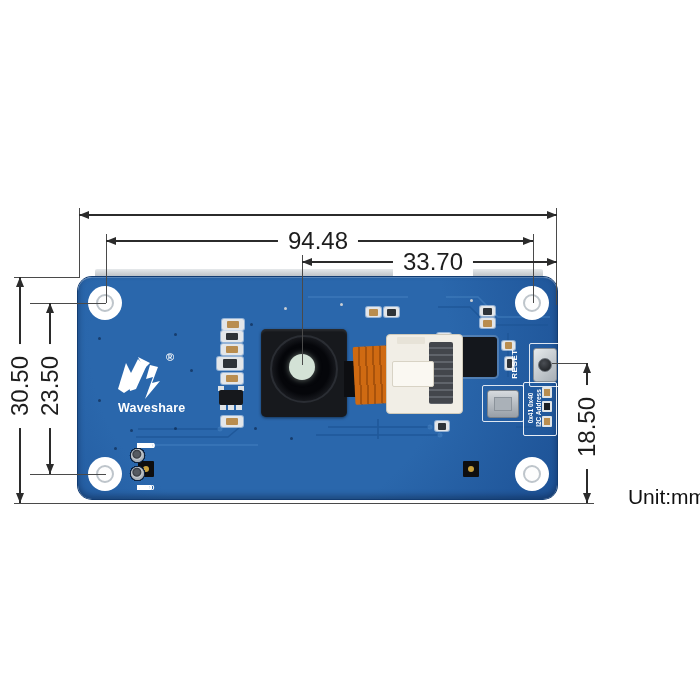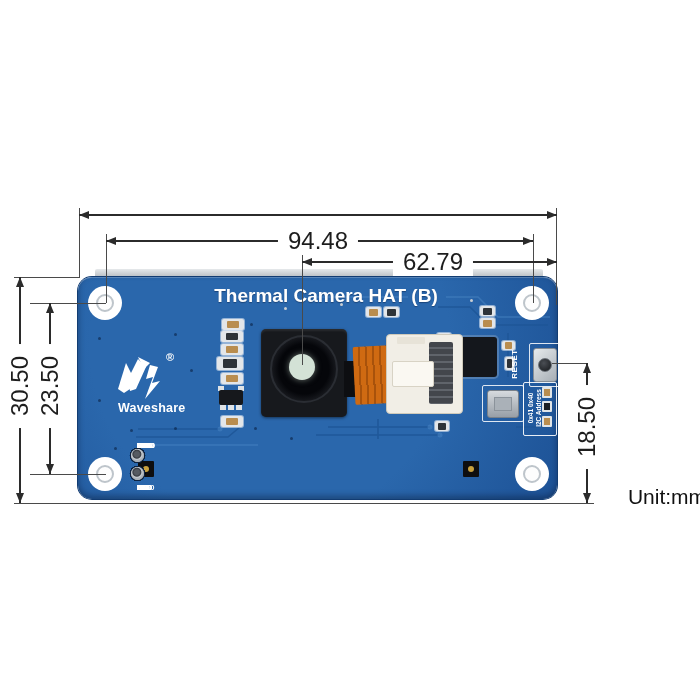--- a/index.html
+++ b/index.html
@@ -123,21 +123,21 @@
 
   <div class="dim v" style="left:49px;top:303px;height:171px;"></div>
   <div class="arr u" style="left:46px;top:303px;"></div>
   <div class="arr d" style="left:46px;top:464px;"></div>
 
   <div class="dim v" style="left:586px;top:363px;height:140px;"></div>
   <div class="arr u" style="left:583px;top:363px;"></div>
   <div class="arr d" style="left:583px;top:493px;"></div>
 
   <div class="dimlab" style="left:318px;top:241px;">94.48</div>
-  <div class="dimlab" style="left:433px;top:262px;">62.79</div>
+  <div class="dimlab" style="left:433px;top:262px;">33.70</div>
   <div class="dimlab rot" style="left:20px;top:386px;">30.50</div>
   <div class="dimlab rot" style="left:50px;top:386px;">23.50</div>
   <div class="dimlab rot" style="left:587px;top:427px;">18.50</div>
   <div class="unit" style="left:667px;top:491px;margin-top:6px;">Unit:mm</div>
 
   <div class="hdrstrip"></div>
 
   <div id="board">
 
     <svg class="traces" width="479" height="222" viewBox="0 0 479 222">
@@ -186,21 +186,20 @@
     <div class="hole" style="left:437px;top:9px;">
         <div class="in"></div>
       </div>
     <div class="hole" style="left:10px;top:180px;">
         <div class="in"></div>
       </div>
     <div class="hole" style="left:437px;top:180px;">
         <div class="in"></div>
       </div>
 
-    <div class="title">Thermal Camera HAT (B)</div>
 
     <svg style="left:38px;top:78px;z-index:3;" width="52" height="46" viewBox="0 0 52 46">
       <g fill="#ffffff">
         <path d="M2 34 L10 8 L16 20 L14 34 L8 38 Z"></path>
         <path d="M12 24 L22 4 L30 12 L20 34 L14 36 Z"></path>
         <path d="M22 2 L34 8 L28 14 Z"></path>
         <path d="M34 10 L30 24 L37 22 L29 44 L44 26 L36 28 L42 12 Z"></path>
       </g>
     </svg>
     <div class="logo-reg">®</div>

